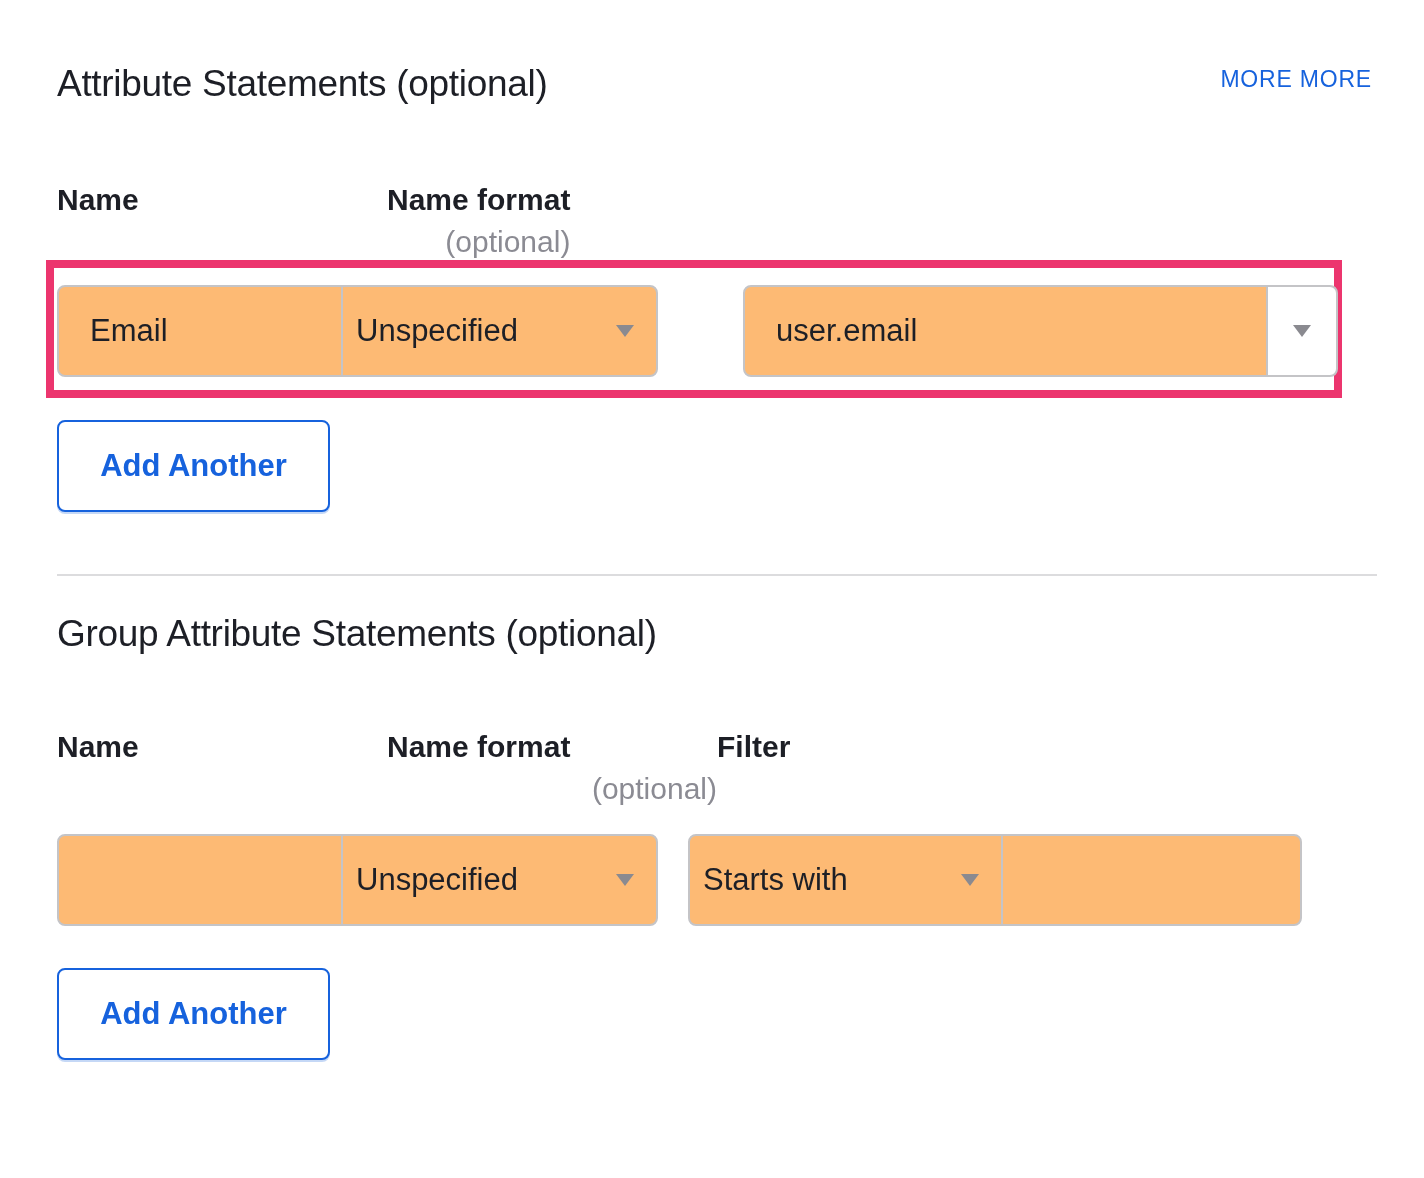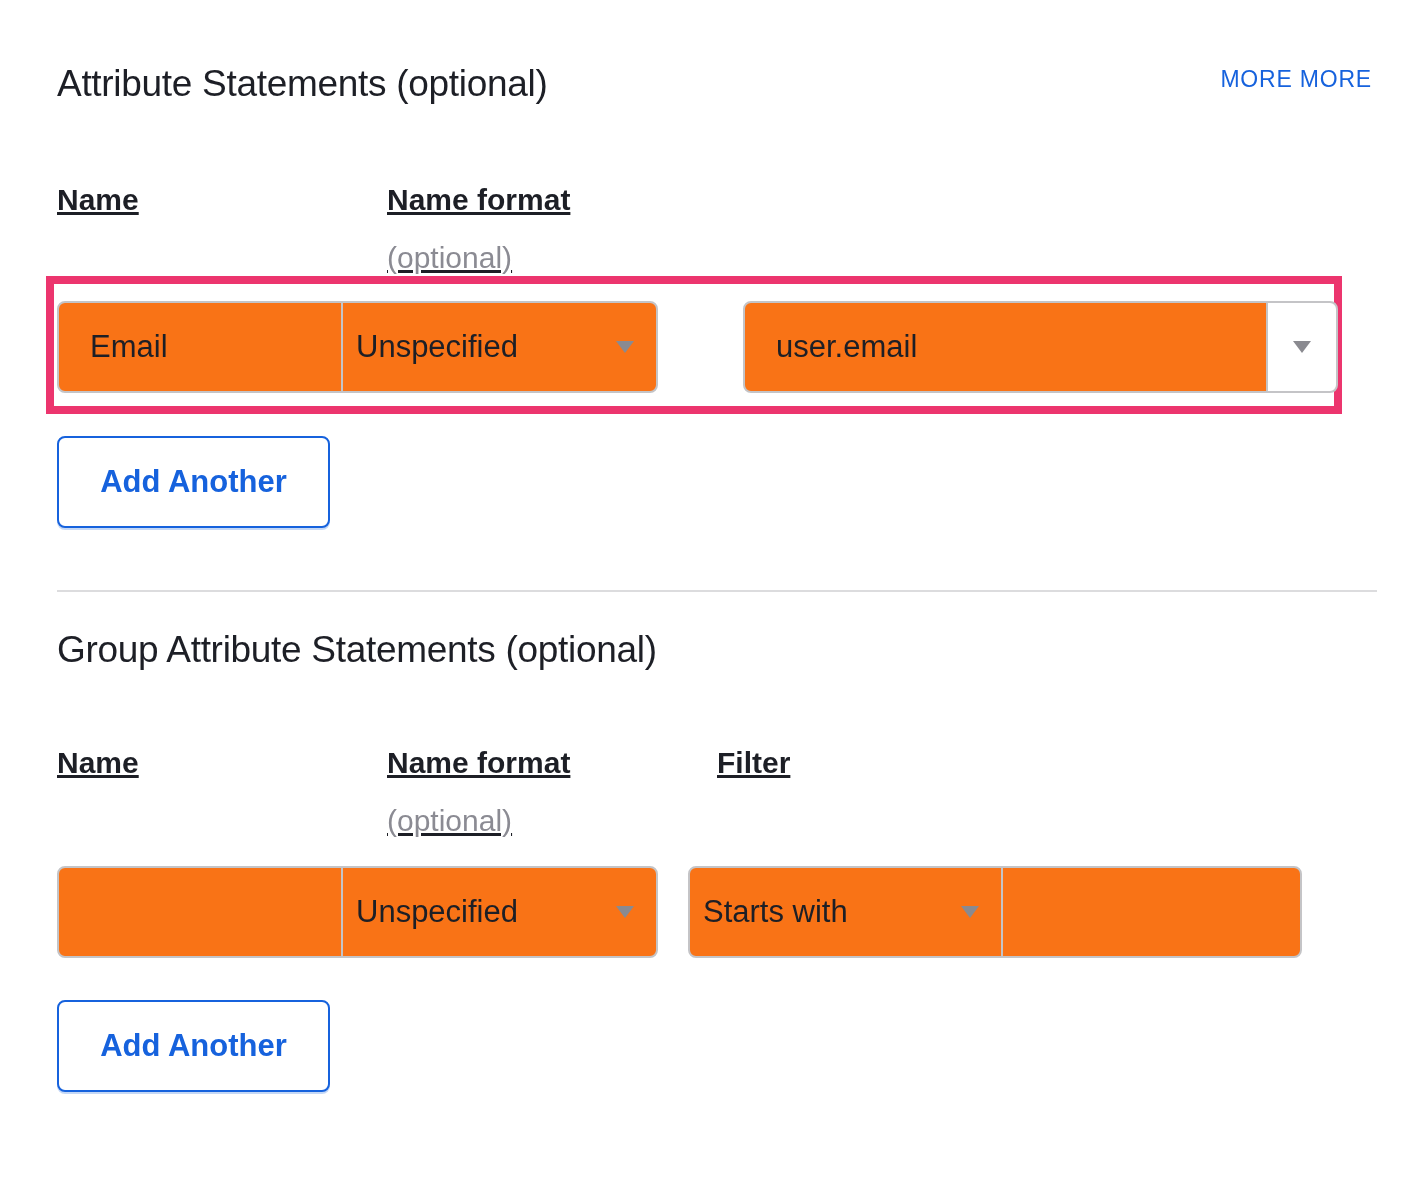--- a/index.html
+++ b/index.html
@@ -13,33 +13,33 @@
   *{box-sizing:border-box;}
   html,body{margin:0;padding:0;}
   body{
     width:1424px;height:1178px;background:#ffffff;overflow:hidden;
     font-family:"Liberation Sans", sans-serif;color:var(--text);
   }
   .header-row{display:flex;justify-content:space-between;align-items:flex-start;margin:62px 52px 0 57px;}
   .section-title{font-size:37px;font-weight:400;line-height:44px;letter-spacing:-0.3px;color:var(--text);}
   .learn-more{font-size:23px;line-height:27px;letter-spacing:0.8px;color:var(--accent);text-decoration:none;margin-top:4px;cursor:pointer;}
 
-  .cols{display:flex;margin:79px 0 0 57px;text-decoration:underline;}
+  .cols{display:flex;margin:79px 0 0 57px;}
   .col{width:330px;}
   .col:last-child{width:auto;}
   .col-title{font-size:30px;font-weight:700;line-height:30px;color:var(--text);}
-  .col-note{font-size:30px;font-weight:400;line-height:30px;color:var(--muted);margin-top:28px;}
+  .col-note{font-size:30px;font-weight:400;line-height:30px;color:var(--muted);margin-top:12px;text-align:right;}
 
   .highlight-box{margin:3px 0 0 46px;width:1296px;border:8px solid var(--highlight);background:transparent;}
   .fields-row{display:flex;margin:17px 0 13px 3px;}
   .fields-row.plain{margin:30px 0 0 57px;}
 
   .field-group{display:flex;}
   .tbox{
-    height:92px;border:2px solid var(--field_border);background:#f97316;
+    height:92px;border:2px solid var(--field_border);background:#fdba74;
     font-size:31px;color:var(--text);font-family:inherit;
   }
   input.tbox{outline:none;padding:0 20px 0 31px;}
   .rounded-left{border-radius:8px 0 0 8px;}
   .joined-right{border-radius:0 8px 8px 0;margin-left:-2px;}
   .select-box{
     display:flex;align-items:center;justify-content:space-between;
     padding:0 22px 0 13px;cursor:pointer;user-select:none;
   }
   .caret{

